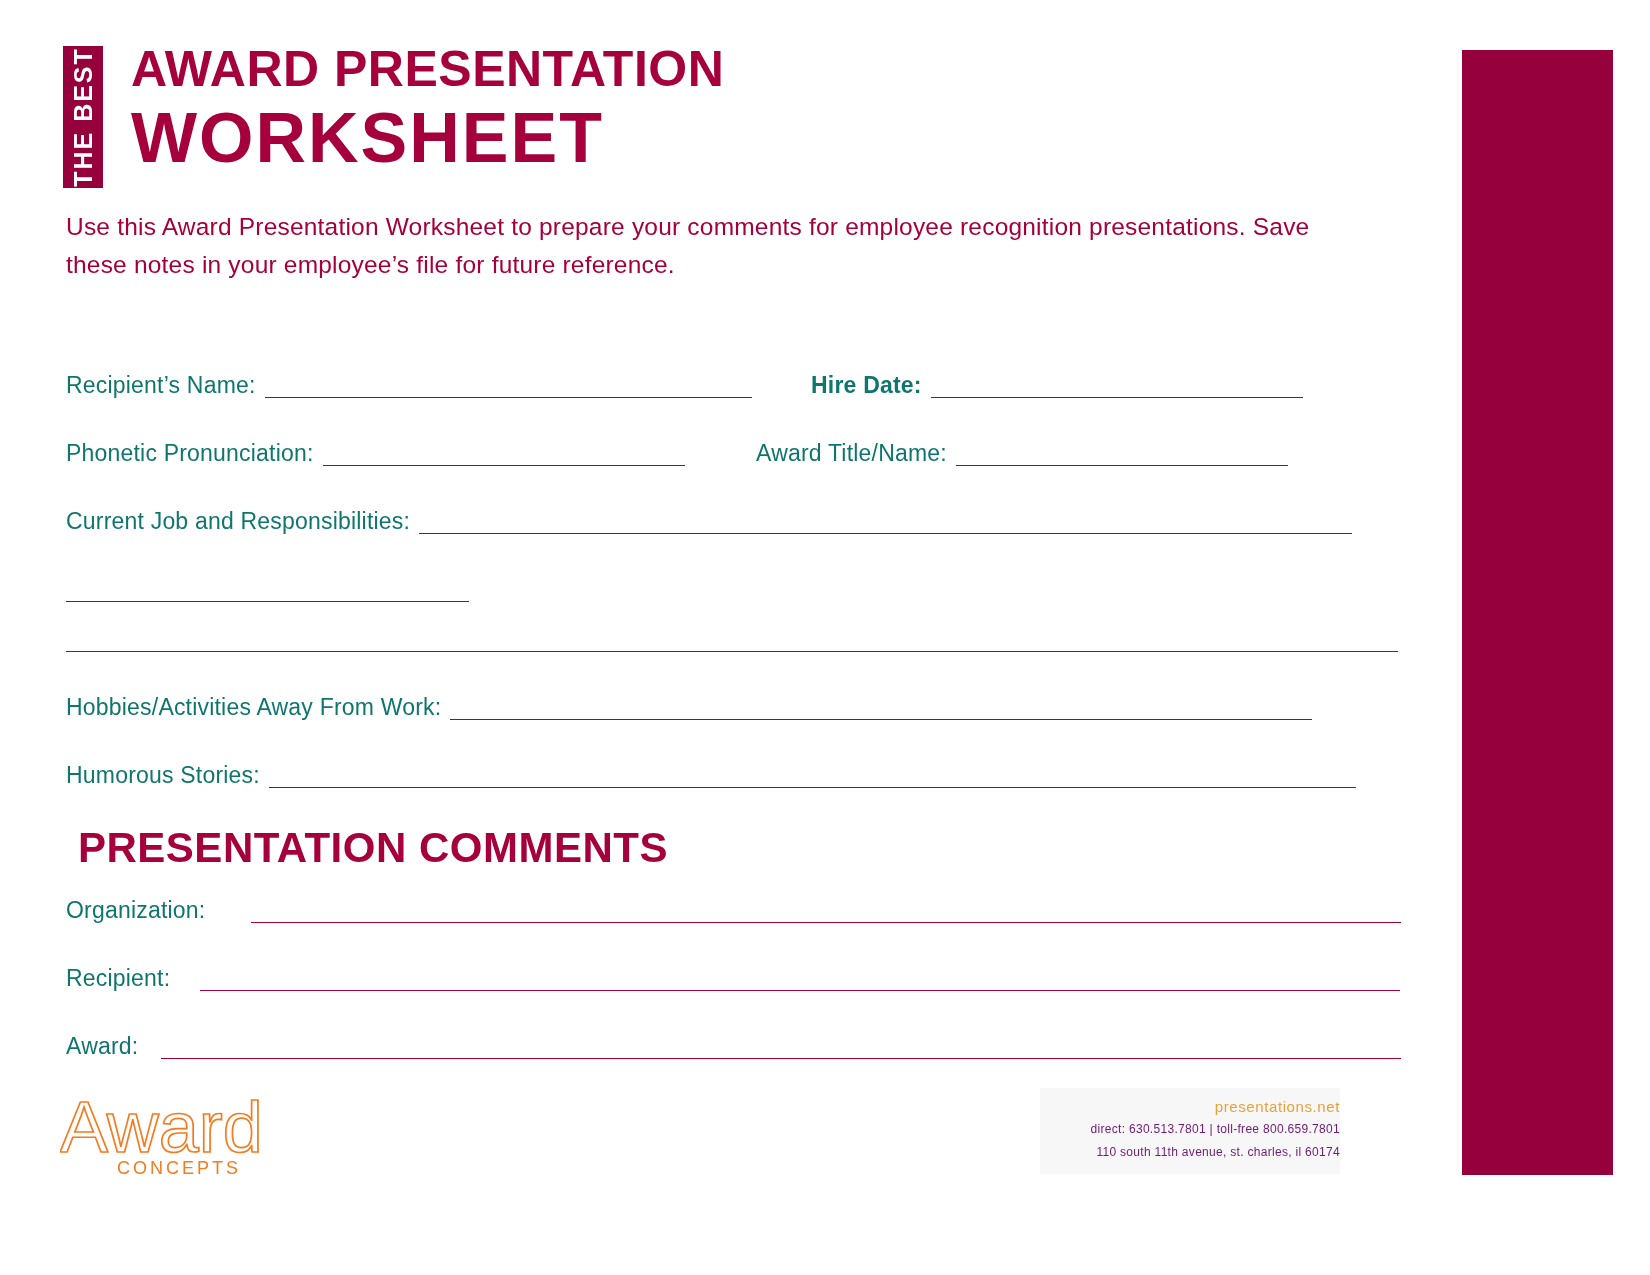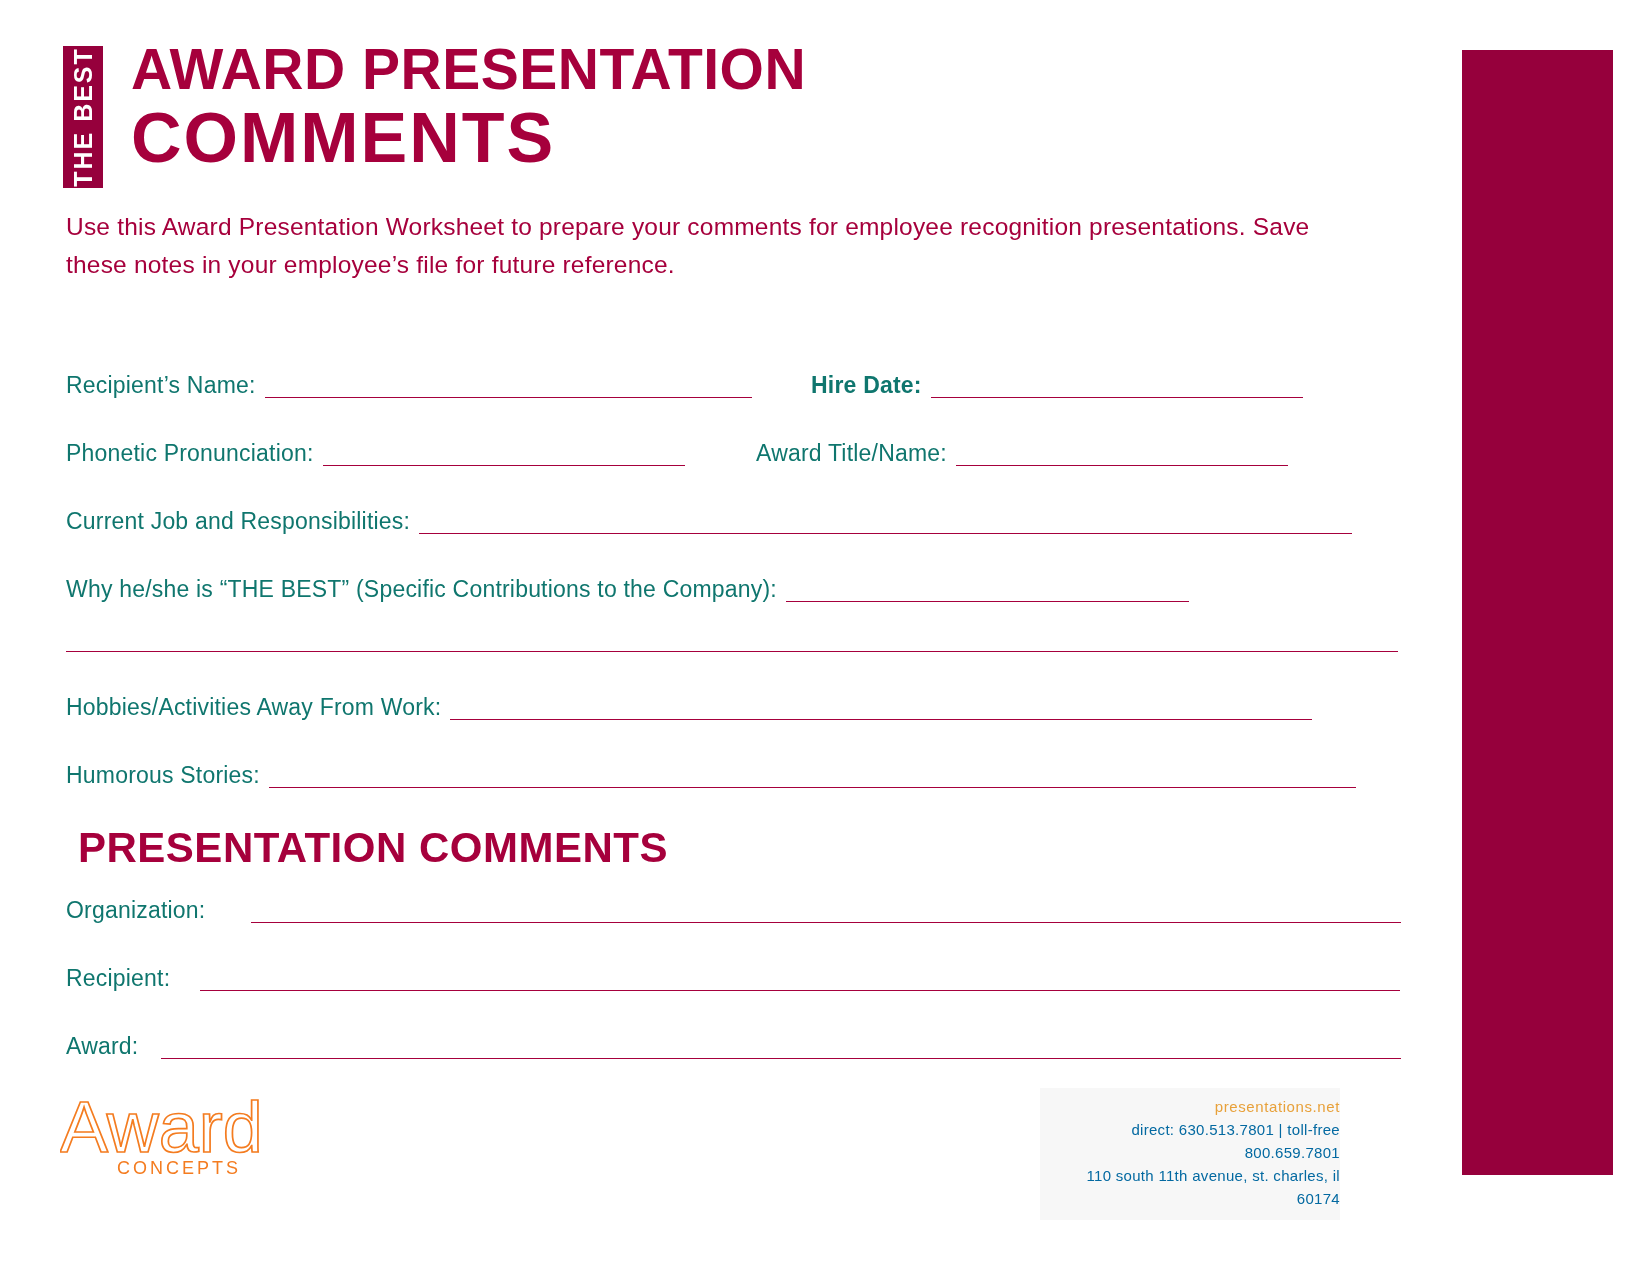--- a/index.html
+++ b/index.html
@@ -57,21 +57,21 @@
     letter-spacing: 2px;
     font-family: "Liberation Sans", sans-serif;
   }
   .title-block {
     position: absolute;
     left: 68px;
     top: 0px;
   }
   .title-line1 {
     color: #a6003c;
-    font-size: 57px;
+    font-size: 50px;
     font-weight: 700;
     letter-spacing: 0.5px;
     line-height: 58px;
     white-space: nowrap;
     font-family: "Liberation Sans", sans-serif;
   }
   .title-line2 {
     color: #a6003c;
     font-size: 70px;
     font-weight: 700;
@@ -176,40 +176,40 @@
     text-align: right;
     font-family: "Liberation Sans", sans-serif;
   }
   .contact-site {
     color: #e8a13a;
     font-size: 15px;
     letter-spacing: 0.6px;
     line-height: 22px;
   }
   .contact-line {
-    color: #0369a1;
-    font-size: 15px;
+    color: #701a75;
+    font-size: 12px;
     letter-spacing: 0.3px;
     line-height: 23px;
   }
 </style>
 </head>
 <body>
 
 <div class="page">
 
   <div class="side-bar"></div>
 
   <div class="header">
     <div class="the-best-badge">
       <span class="vtext">THE BEST</span>
     </div>
     <div class="title-block">
       <div class="title-line1">AWARD PRESENTATION</div>
-      <div class="title-line2">COMMENTS</div>
+      <div class="title-line2">WORKSHEET</div>
     </div>
   </div>
 
   <div class="intro">Use this Award Presentation Worksheet to prepare your comments for employee recognition presentations. Save these notes in your employee’s file for future reference.</div>
 
   <div class="form-area">
 
     <div class="row">
       <div class="field" style="left:0px;">
         <span class="field-label">Recipient’s Name:</span>
@@ -234,21 +234,20 @@
 
     <div class="row">
       <div class="field" style="left:0px;">
         <span class="field-label">Current Job and Responsibilities:</span>
         <span class="field-rule" style="width:933px;"></span>
       </div>
     </div>
 
     <div class="row">
       <div class="field" style="left:0px;">
-        <span class="field-label">Why he/she is “THE BEST” (Specific Contributions to the Company):</span>
         <span class="field-rule" style="width:403px;"></span>
       </div>
     </div>
 
     <div style="height:50px;position:relative;">
       <div class="full-rule" style="position:absolute;bottom:0;"></div>
     </div>
 
     <div class="row">
       <div class="field" style="left:0px;">

